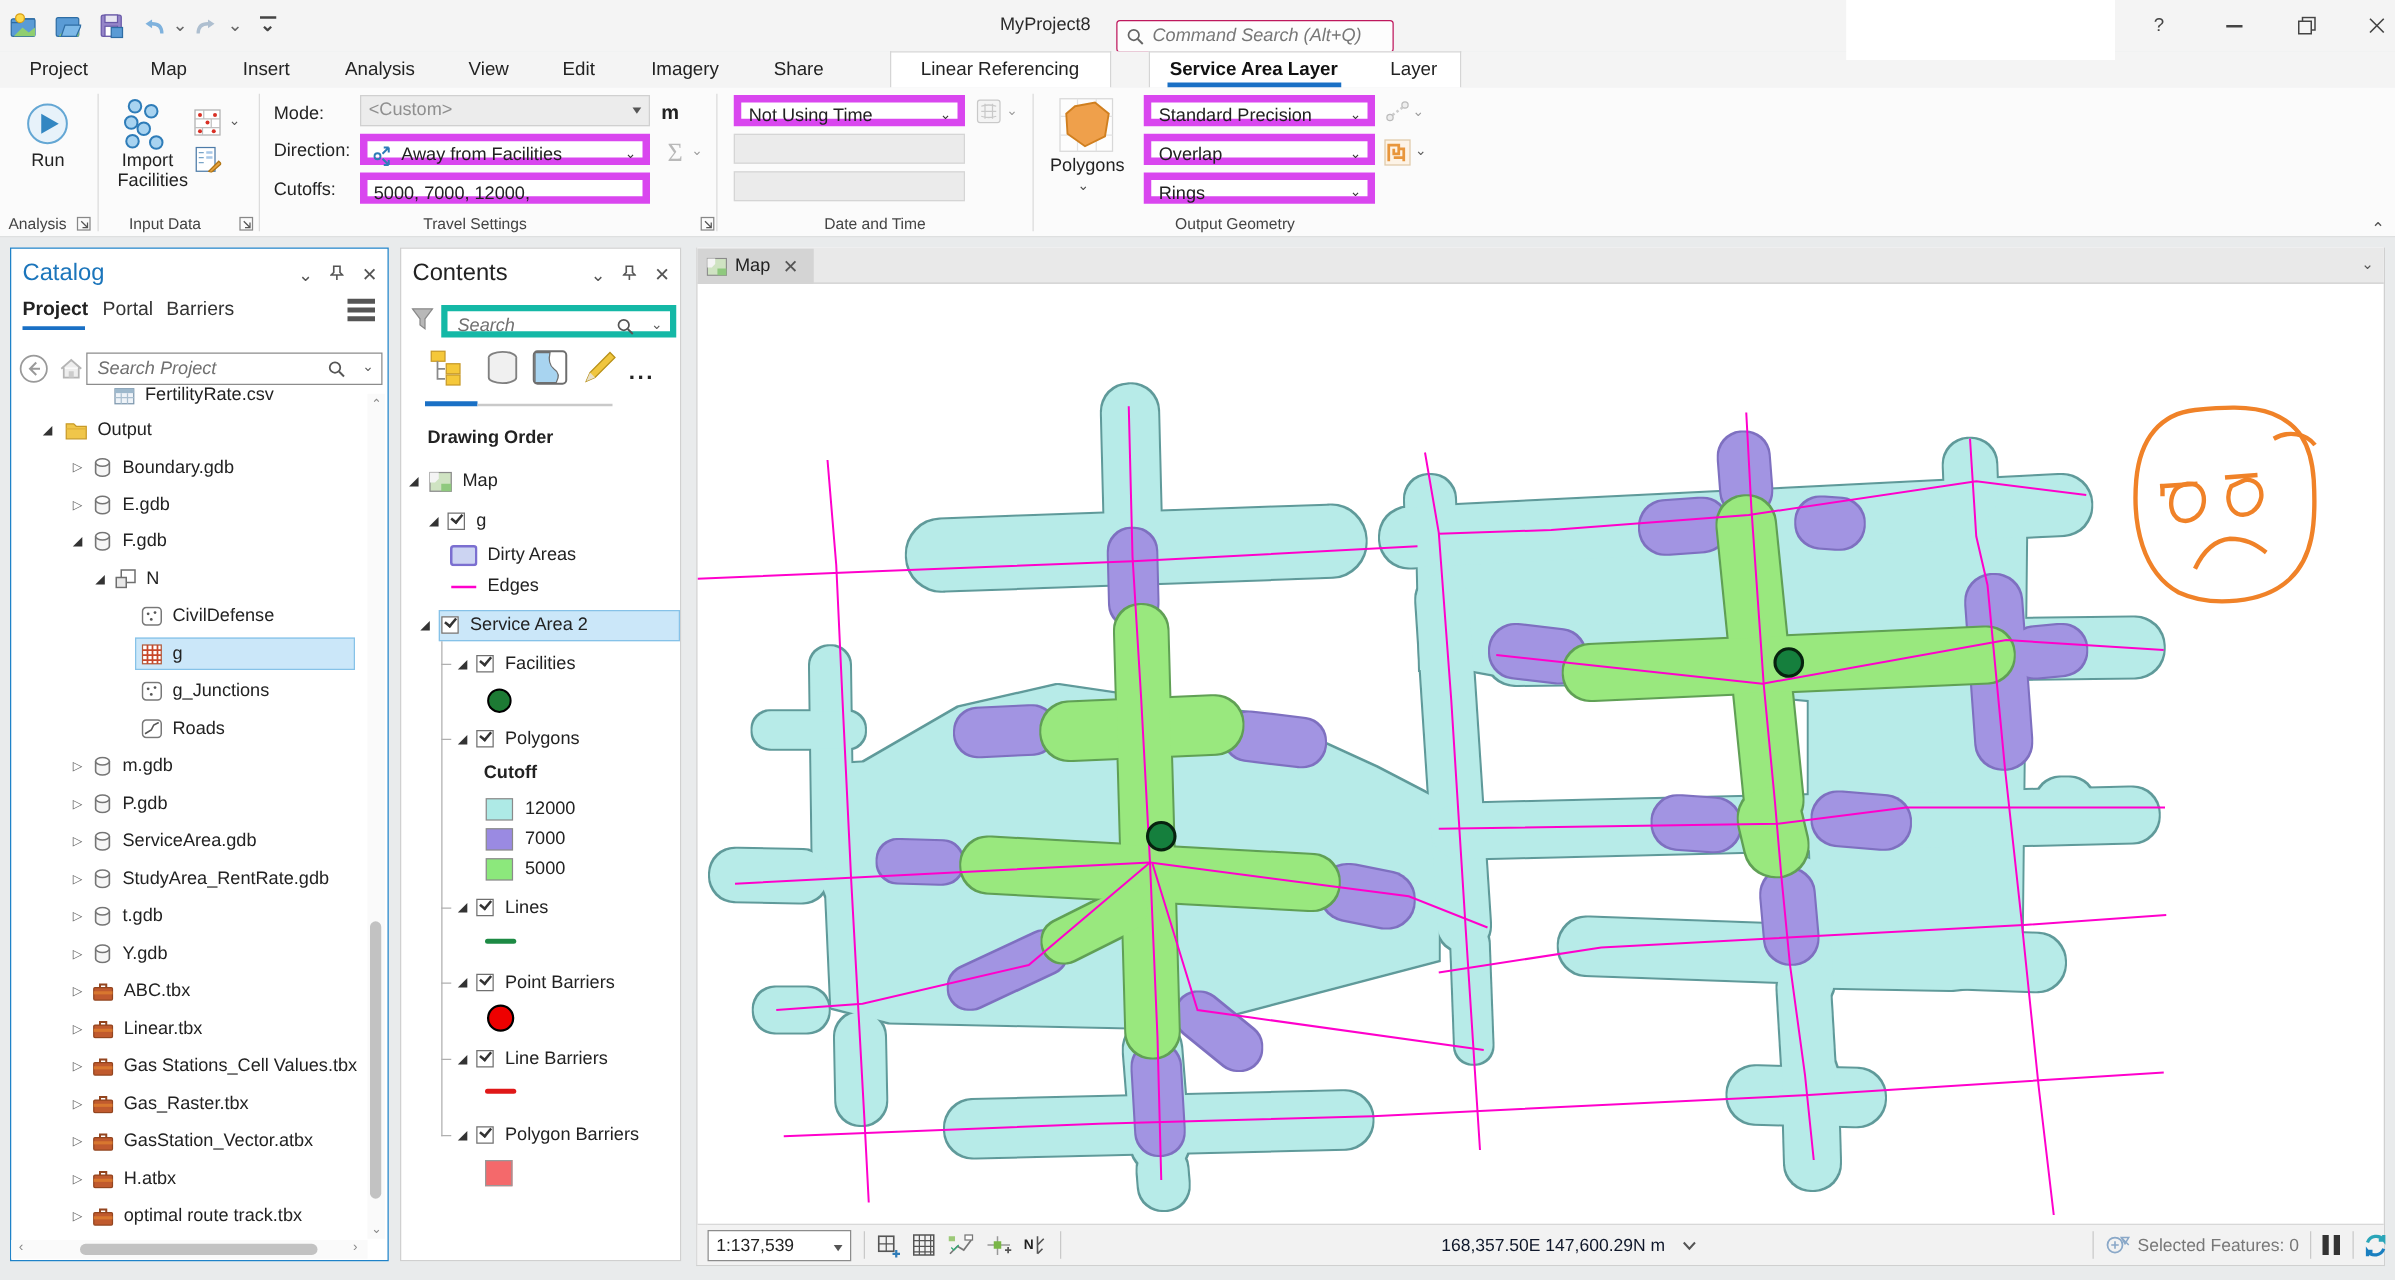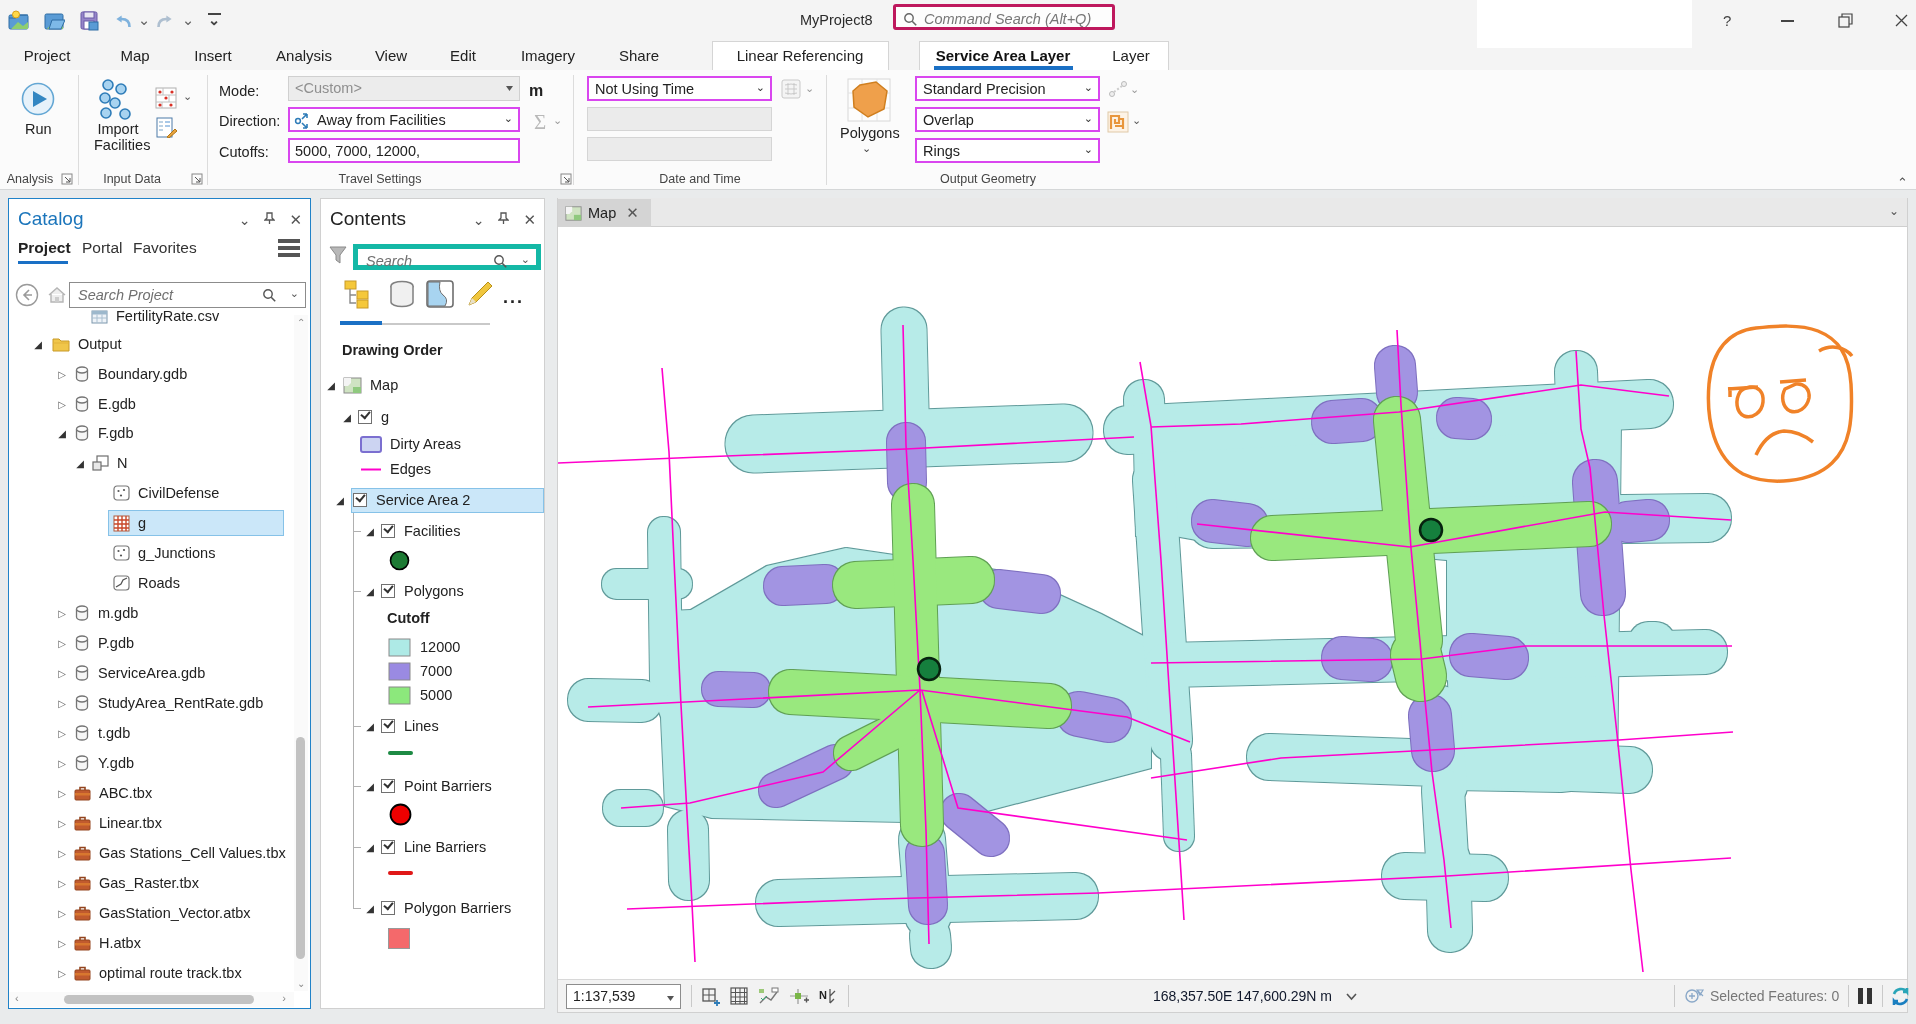--- a/index.html
+++ b/index.html
@@ -16,21 +16,21 @@
 #tabrow { position:absolute; top:41px; left:0; width:1916px; height:29px; background:#f4f4f4; }
 .rtab { position:absolute; top:0; height:29px; font-size:15px; color:#222; display:flex; align-items:center; justify-content:center; }
 .ctxbox { position:absolute; top:0; height:29px; background:#fff; border:1px solid #d5d5d5; border-bottom:none; }
 
 
 #ribbon { position:absolute; top:70px; left:0; width:1916px; height:120px; background:#fbfbfb; border-bottom:1px solid #d5d7d8; }
 .rsep { position:absolute; top:5px; width:1px; height:110px; background:#dcdcdc; }
 .glabel { position:absolute; top:102px; font-size:12.5px; color:#444; text-align:center; }
 .launch { position:absolute; top:102px; width:14px; height:14px; }
 .rlabel { position:absolute; font-size:14.5px; color:#222; }
-.combo { position:absolute; height:25px; background:#fff; border:2px solid #d946ef; font-size:14.5px; color:#222; }
+.combo { position:absolute; height:25px; background:#fff; border:6px solid #d946ef; font-size:14.5px; color:#222; }
 .combo .cv { position:absolute; right:5px; top:7px; }
 .combo.dis { background:#ececec; border:1px solid #d0d0d0; color:#8f8f8f; }
 .gbox { position:absolute; height:24px; background:#ebebeb; border:1px solid #d5d5d5; }
 
 
 #gapbg { position:absolute; top:190px; left:0; width:1916px; height:834px; background:#e9ebec; }
 .panel { position:absolute; background:#fff; }
 #catalog { left:8px; top:198px; width:303px; height:811px; border:1px solid #1f82c8; }
 #contents { left:320px; top:198px; width:225px; height:811px; border:1px solid #d0d0d0; }
 .ptitle { position:absolute; left:9px; top:9px; font-size:19px; }
@@ -76,21 +76,21 @@
     </svg>
     <span class="tbtxt" style="left:138px;color:#666">⌄</span>
     <svg class="qicon" style="left:155px;top:12px" viewBox="0 0 24 18">
       <path d="M4 14 Q4 5 13 5 L16 5" fill="none" stroke="#aebfd0" stroke-width="3"></path>
       <path d="M13 1 L19 5 L13 9 Z" fill="#aebfd0"></path>
     </svg>
     <span class="tbtxt" style="left:182px;color:#666">⌄</span>
     <span class="tbtxt" style="left:208px;color:#444;font-weight:bold">⌄</span>
     <div style="position:absolute;left:208px;top:13px;width:13px;height:2px;background:#444"></div>
     <span class="tbtxt" style="left:800px;font-size:14.5px;color:#2b2b2b">MyProject8</span>
-    <div style="position:absolute;left:893px;top:4px;width:222px;height:26px;background:#fdfdfd;border:3px solid #be185d;border-radius:3px;">
+    <div style="position:absolute;left:893px;top:16px;width:222px;height:26px;background:#fdfdfd;border:1px solid #be185d;border-radius:3px;">
       <svg style="position:absolute;left:7px;top:5px" width="15" height="15" viewBox="0 0 15 15">
           <circle cx="6" cy="6" r="4.2" fill="none" stroke="#666" stroke-width="1.4"></circle>
           <line x1="9.2" y1="9.2" x2="13.2" y2="13.2" stroke="#666" stroke-width="1.6"></line>
         </svg>
       <span style="position:absolute;left:28px;top:4px;font-style:italic;font-size:14.5px;color:#777">Command Search (Alt+Q)</span>
     </div>
     <span class="tbtxt" style="left:1723px;color:#444;font-size:15px">?</span>
     <div style="position:absolute;left:1781px;top:20px;width:13px;height:1.5px;background:#444"></div>
     <svg style="position:absolute;left:1838px;top:13px" width="15" height="15" viewBox="0 0 15 15">
         <rect x="1" y="4" width="10" height="10" fill="#f4f4f4" stroke="#444" stroke-width="1.2"></rect>
@@ -248,21 +248,21 @@
   </div>
   <div id="gapbg"></div>
   <div class="panel" id="catalog">
     <div class="ptitle" style="color:#1b75bb">Catalog</div>
     <div class="picons"><span style="margin-right:14px">⌄</span><svg width="11" height="13" viewBox="0 0 11 13" style="margin-right:14px">
           <path d="M3 1 L8 1 L8 6 L10 8 L1 8 L3 6 Z M5.5 8 L5.5 12" fill="none" stroke="#555" stroke-width="1.3"></path>
         </svg><span style="font-size:15px">✕</span></div>
     <div style="position:absolute;left:9px;top:40px;font-size:15.5px;color:#222;font-weight:bold">Project</div>
     <div style="position:absolute;left:9px;top:62px;width:50px;height:3px;background:#1a70c5"></div>
     <div style="position:absolute;left:73px;top:40px;font-size:15.5px;color:#333">Portal</div>
-    <div style="position:absolute;left:124px;top:40px;font-size:15.5px;color:#333">Favorites</div>
+    <div style="position:absolute;left:124px;top:40px;font-size:15.5px;color:#333">Barriers</div>
     <div style="position:absolute;right:10px;top:40px">
         <div style="width:22px;height:3.5px;background:#555;margin-bottom:3.5px"></div>
         <div style="width:22px;height:3.5px;background:#555;margin-bottom:3.5px"></div>
         <div style="width:22px;height:3.5px;background:#555"></div>
       </div>
     <svg style="position:absolute;left:6px;top:84px" width="24" height="24" viewBox="0 0 24 24">
         <circle cx="12" cy="12" r="10.5" fill="none" stroke="#9a9a9a" stroke-width="1.4"></circle>
         <path d="M14 7 L9 12 L14 17 M9 12 L17 12" stroke="#9a9a9a" stroke-width="1.6" fill="none"></path>
       </svg>
     <svg style="position:absolute;left:38px;top:86px" width="20" height="20" viewBox="0 0 20 20">

